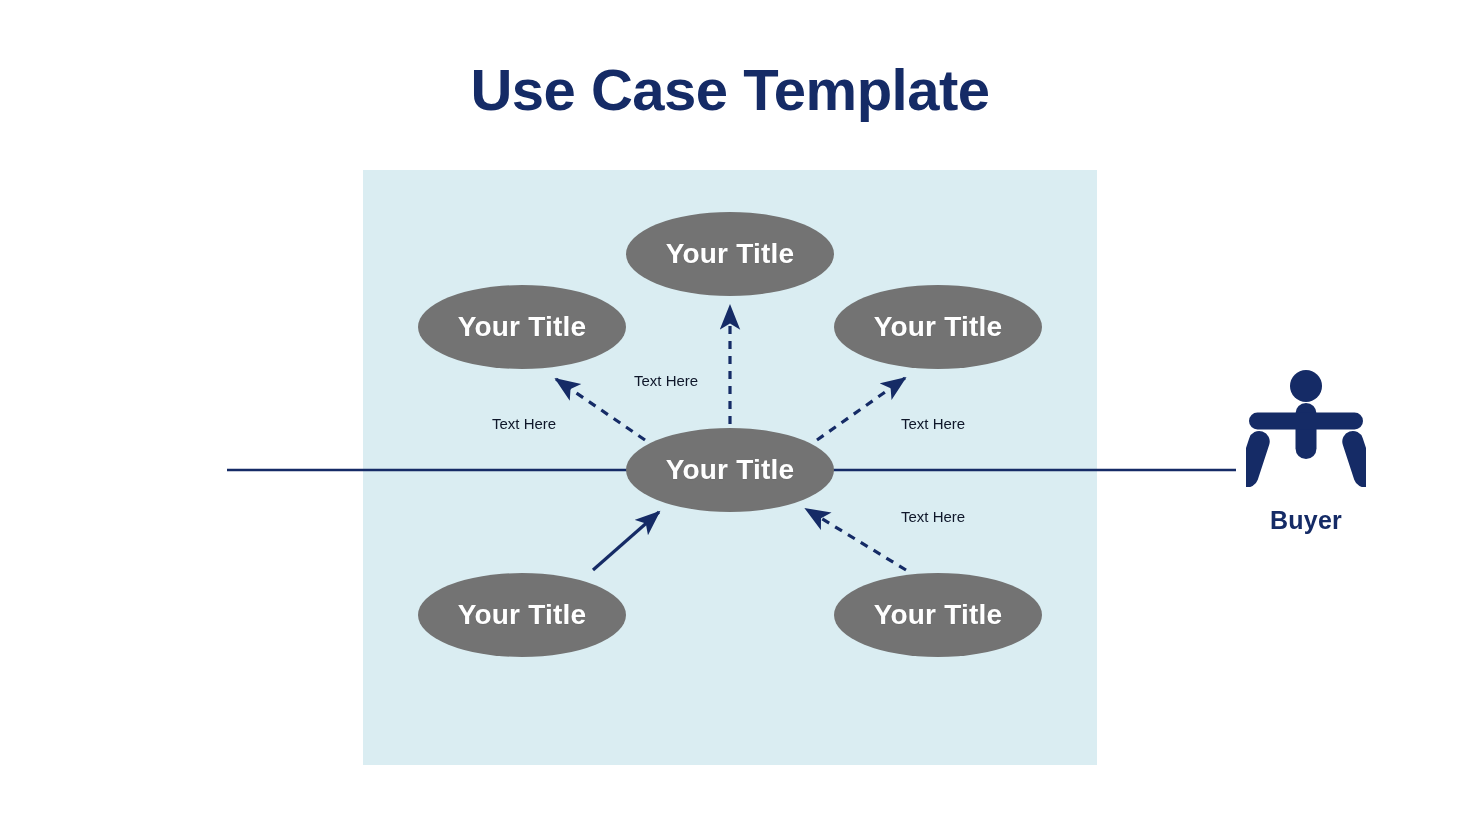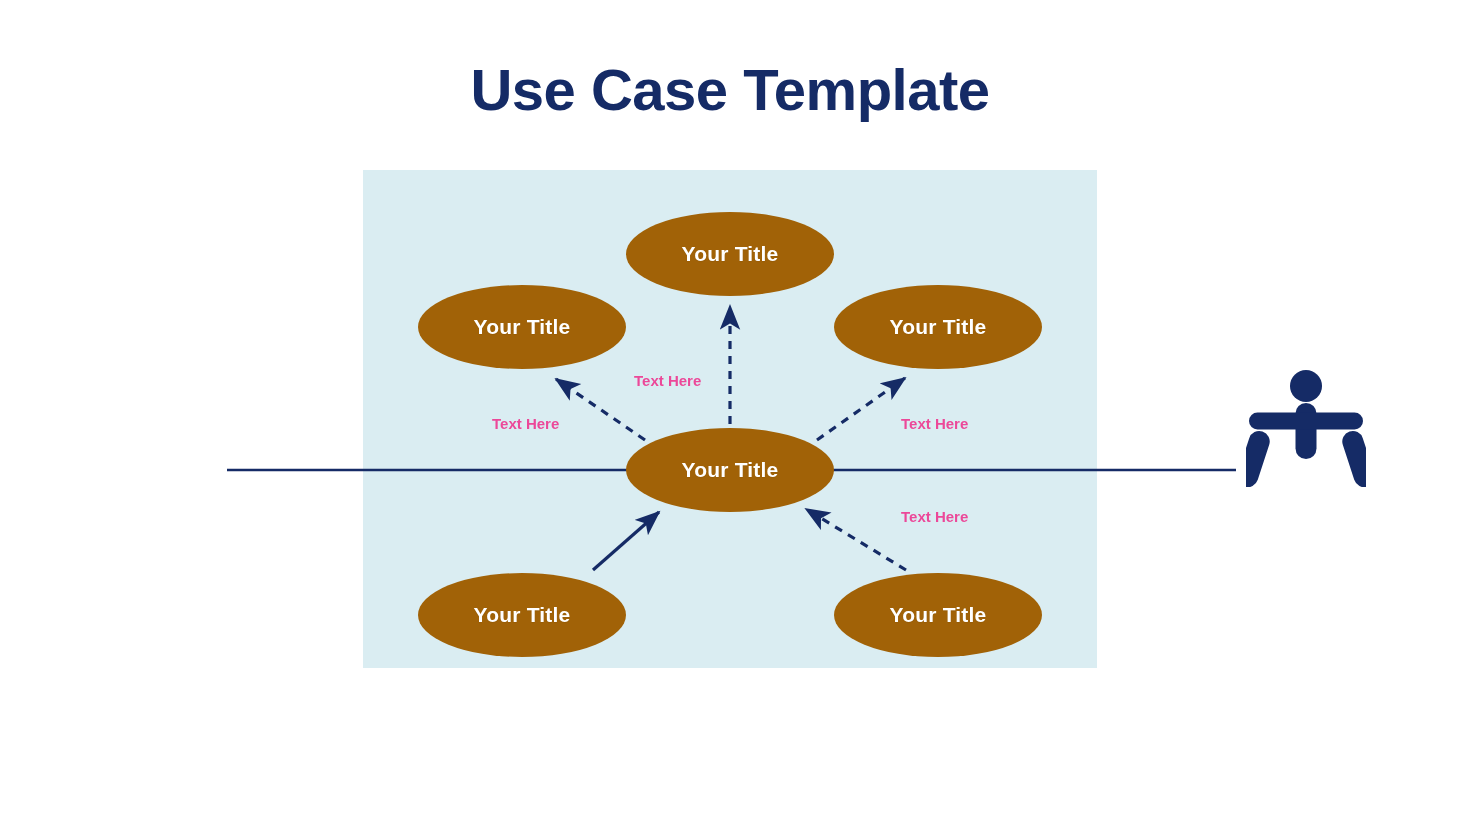--- a/index.html
+++ b/index.html
@@ -6,21 +6,21 @@
     margin: 0;
     padding: 0;
     background: #ffffff;
   }
   body {
     font-family: "Liberation Sans", sans-serif;
   }
   #slide {
     position: relative;
     width: 1460px;
-    height: 668px;
+    height: 821px;
     background: #ffffff;
     overflow: hidden;
   }
 
   
   #page-title {
     position: absolute;
     left: 0;
     top: 58px;
     width: 1460px;
@@ -49,43 +49,43 @@
     top: 0;
     width: 1460px;
     height: 821px;
     pointer-events: none;
   }
 
   
   .use-case {
     position: absolute;
     border-radius: 50%;
-    background: #a16207;
+    background: #737373;
     display: flex;
     align-items: center;
     justify-content: center;
     color: #ffffff;
-    font-size: 21px;
+    font-size: 28px;
     font-weight: bold;
     letter-spacing: 0.2px;
     text-shadow: 0 1px 1px rgba(0,0,0,0.06);
   }
   #uc-top    { left: 626px; top: 212px; width: 208px; height: 84px; }
   #uc-left   { left: 418px; top: 285px; width: 208px; height: 84px; }
   #uc-right  { left: 834px; top: 285px; width: 208px; height: 84px; }
   #uc-center { left: 626px; top: 428px; width: 208px; height: 84px; }
   #uc-bleft  { left: 418px; top: 573px; width: 208px; height: 84px; }
   #uc-bright { left: 834px; top: 573px; width: 208px; height: 84px; }
 
   
   .edge-label {
     position: absolute;
-    color: #ec4899;
+    color: #0f172a;
     font-size: 15px;
-    font-weight: bold;
+    font-weight: normal;
     white-space: nowrap;
   }
   #label-top-left  { left: 634px; top: 372px; }
   #label-mid-left  { left: 492px; top: 415px; }
   #label-mid-right { left: 901px; top: 415px; }
   #label-low-right { left: 901px; top: 508px; }
 
   
   .actor {
     position: absolute;
@@ -167,15 +167,16 @@
 
 
   <div class="actor" id="actor-buyer">
     <svg class="actor-figure" width="120" height="128" viewBox="0 0 120 128" xmlns="http://www.w3.org/2000/svg">
       <circle cx="60" cy="18" r="16" fill="#152B66"></circle>
       <rect x="49.5" y="35" width="21" height="56" rx="10.5" fill="#152B66"></rect>
       <rect x="3" y="44.5" width="114" height="17" rx="8.5" fill="#152B66"></rect>
       <rect x="-3" y="62" width="21" height="58" rx="10.5" fill="#152B66" transform="rotate(18 7.5 91)"></rect>
       <rect x="102" y="62" width="21" height="58" rx="10.5" fill="#152B66" transform="rotate(-18 112.5 91)"></rect>
     </svg>
+    <div class="actor-label">Buyer</div>
   </div>
 
 </div>
 
 </body></html>

